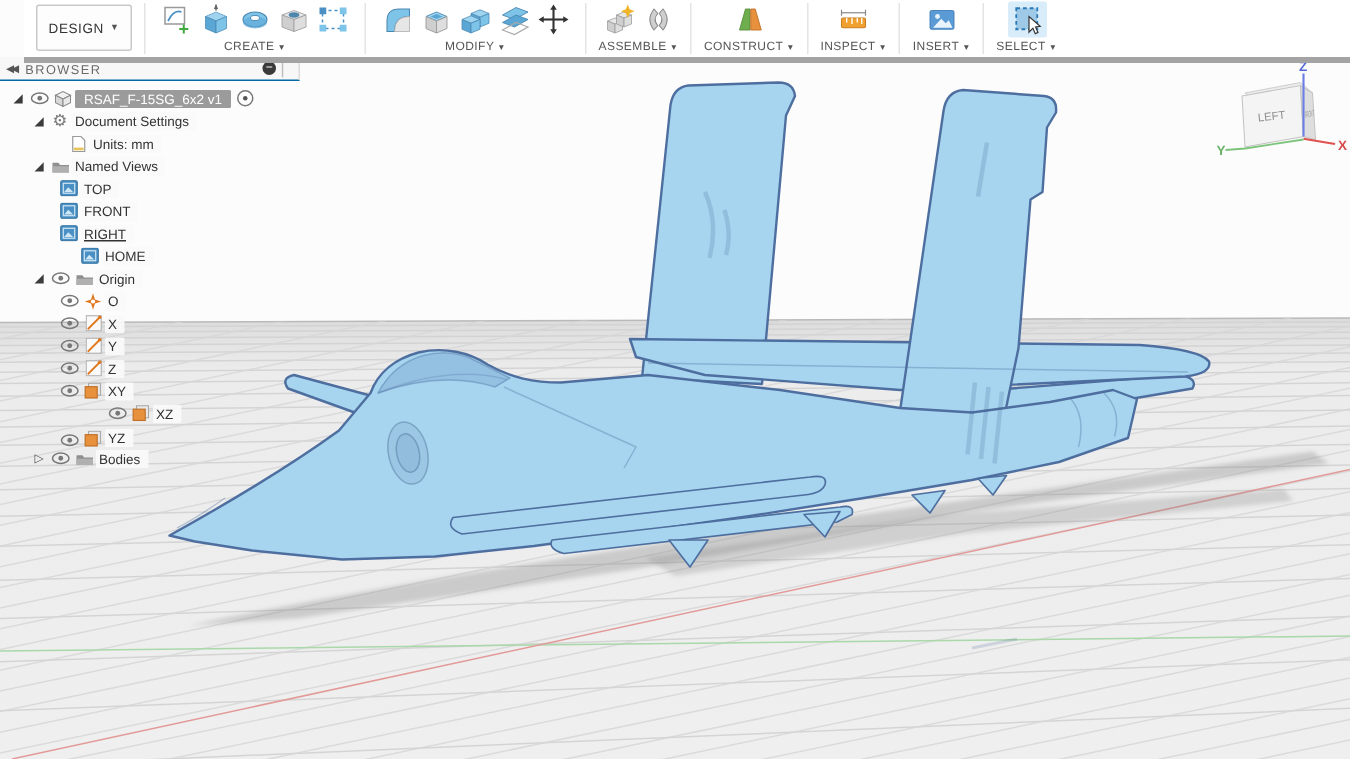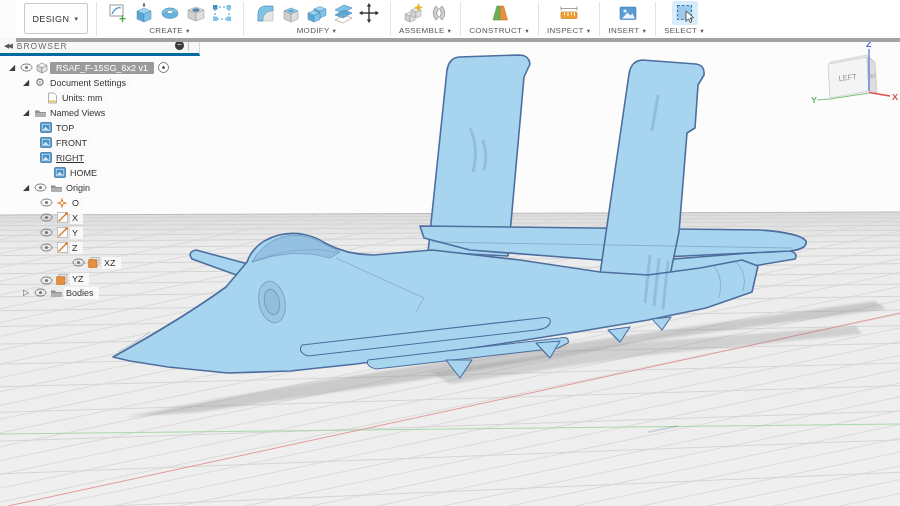--- a/index.html
+++ b/index.html
@@ -17,21 +17,21 @@
   .tb-sep{width:1px;background:#e4e4e4;margin:2px 2px;}
   .tool-group{display:flex;flex-direction:column;align-items:center;padding:1px 6px 0 6px;}
   .tool-icons{display:flex;align-items:center;height:24px;}
   .tool-btn{width:26px;height:24px;display:flex;align-items:center;justify-content:center;border-radius:2px;}
   .tool-btn.active{background:#d9ecf9;}
   .tool-label{font-size:8px;color:#555;letter-spacing:.3px;margin-top:1px;white-space:nowrap;}
   .tool-label .caret{font-size:5.5px;margin-left:2px;}
 
   
   .browser{position:absolute;left:0;top:38px;width:200px;z-index:20;}
-  .browser-header{height:15px;background:#f7f7f7;border-bottom:3px solid #0369a1;border-right:1px solid #dcdcdc;
+  .browser-header{height:15px;background:#f7f7f7;border-bottom:1px solid #0369a1;border-right:1px solid #dcdcdc;
                   display:flex;align-items:center;padding:0 4px;}
   .bh-collapse{font-size:7px;color:#555;letter-spacing:-2px;margin-right:6px;}
   .bh-title{font-size:8.5px;color:#6a6a6a;letter-spacing:1px;flex:1;}
   .bh-minus{width:9px;height:9px;border-radius:50%;background:#3a3a3a;color:#fff;font-size:8px;line-height:8px;
             text-align:center;margin-right:4px;}
   .bh-grip{color:#bbb;font-size:9px;}
   .tree{padding-top:4px;}
   .tree-row{height:15px;display:flex;align-items:center;font-size:9px;color:#333;}
   .tree-label{background:rgba(250,250,250,.92);padding:1px 5px 1px 2px;border-radius:1px;white-space:nowrap;}
   .tree-label.selected{background:#9b9b9b;color:#ffffff;padding:1px 6px;}
@@ -552,20 +552,35 @@
         </span>
         <span class="t-ico">
           <svg width="11" height="11">
             <rect x="0.5" y="0.5" width="10" height="10" fill="#fafafa" stroke="#b5b5b5" stroke-width=".8"></rect>
             <line x1="1.5" y1="9.5" x2="9.5" y2="1.5" stroke="#e07820" stroke-width="1.2"></line>
             <circle cx="9.5" cy="1.5" r="1.2" fill="#e07820"></circle>
           </svg>
         </span>
         <span class="tree-label">Z</span>
       </div>
+      <div class="tree-row" style="padding-left: 38px;">
+        <span class="t-ico">
+          <svg width="13" height="9">
+            <ellipse cx="6.5" cy="4.5" rx="5.5" ry="3.5" fill="none" stroke="#777" stroke-width="1"></ellipse>
+            <circle cx="6.5" cy="4.5" r="1.6" fill="#777"></circle>
+          </svg>
+        </span>
+        <span class="t-ico">
+          <svg width="12" height="11">
+            <rect x="3" y="0.5" width="8" height="8" fill="#e8e8e8" stroke="#a8a8a8" stroke-width=".7"></rect>
+            <rect x="0.8" y="2.8" width="8" height="7.5" fill="#e8913c" stroke="#bf7128" stroke-width=".8"></rect>
+          </svg>
+        </span>
+        <span class="tree-label">XY</span>
+      </div>
       <div class="tree-row" style="padding-left: 38px; margin-left: 32px;">
         <span class="t-ico">
           <svg width="13" height="9">
             <ellipse cx="6.5" cy="4.5" rx="5.5" ry="3.5" fill="none" stroke="#777" stroke-width="1"></ellipse>
             <circle cx="6.5" cy="4.5" r="1.6" fill="#777"></circle>
           </svg>
         </span>
         <span class="t-ico">
           <svg width="12" height="11">
             <rect x="3" y="0.5" width="8" height="8" fill="#e8e8e8" stroke="#a8a8a8" stroke-width=".7"></rect>

